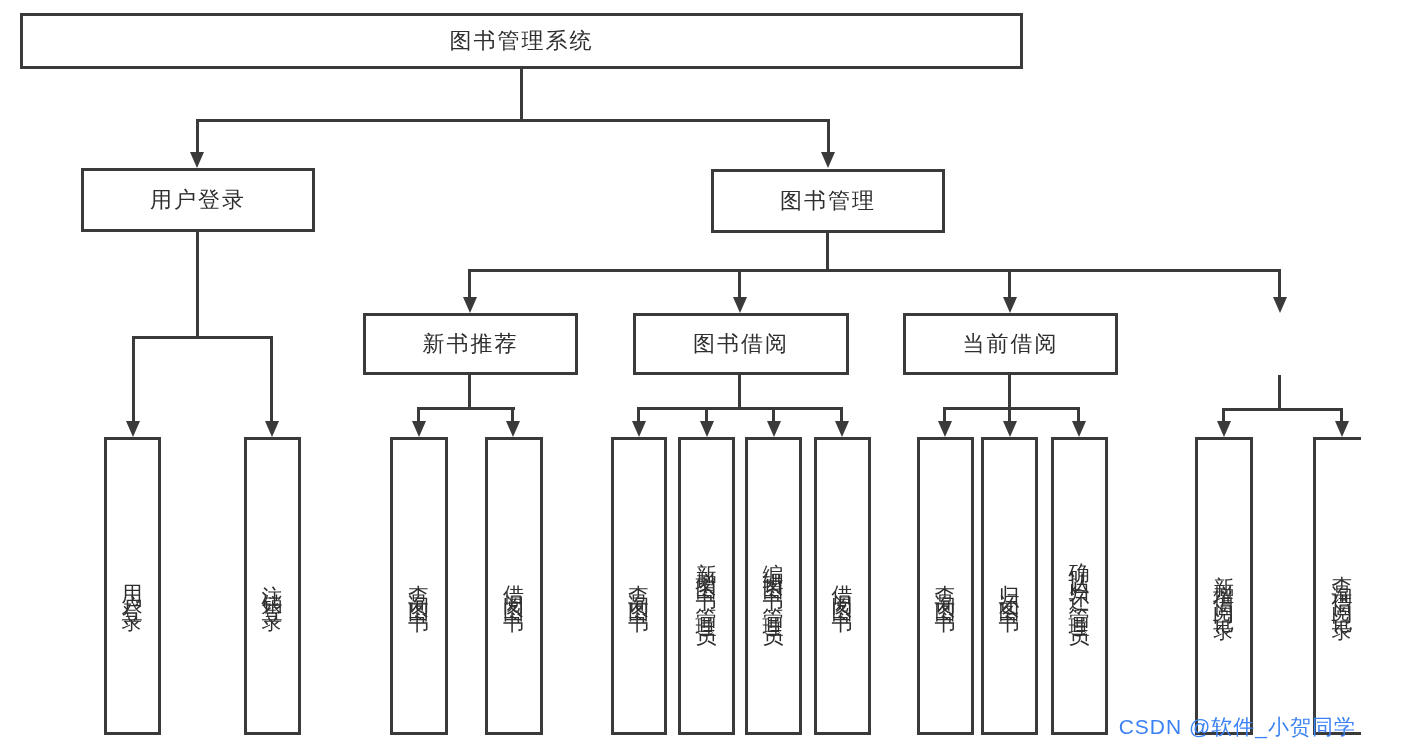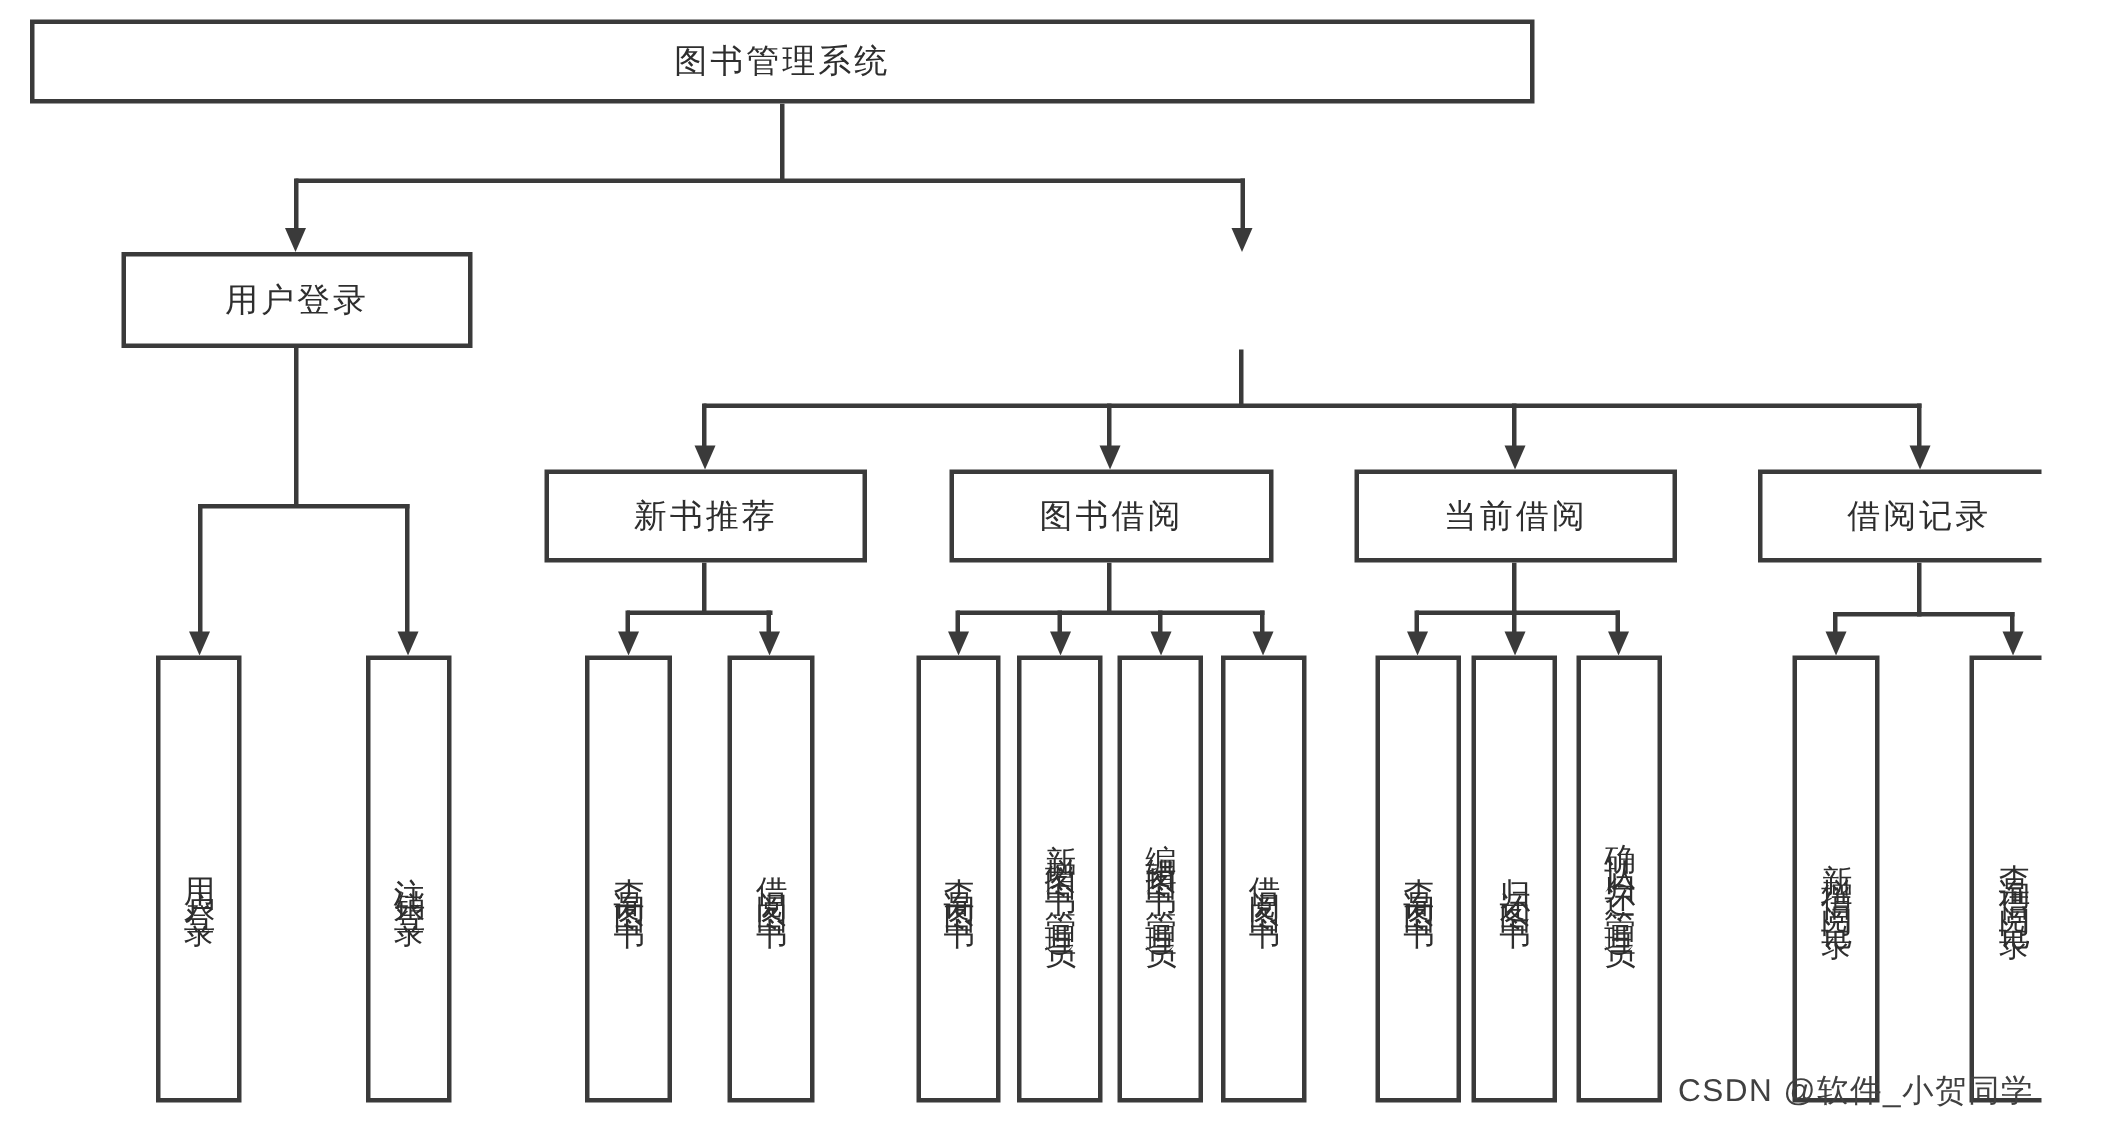--- a/index.html
+++ b/index.html
@@ -20,21 +20,21 @@
   }
   .vline{position:absolute;width:3px;background:#3a3a3a;}
   .hline{position:absolute;height:3px;background:#3a3a3a;}
   .ah{
     position:absolute;width:0;height:0;
     border-left:7px solid transparent;border-right:7px solid transparent;
     border-top:16px solid #3a3a3a;
   }
   .watermark{
     position:absolute;right:5px;bottom:6px;
-    font-size:21px;color:#404040;letter-spacing:1px;white-space:nowrap;
+    font-size:21px;color:#3b82f6;letter-spacing:1px;white-space:nowrap;
   }
 </style>
 </head>
 <body>
 
 <div class="canvas">
 
   <div class="vline" style="left:520px;top:69px;height:51px"></div>
   <div class="hline" style="left:197px;top:119px;width:633px"></div>
   <div class="vline" style="left:196px;top:119px;height:34px"></div>
@@ -94,32 +94,32 @@
   <div class="vline" style="left:1340px;top:408px;height:14px"></div>
   <div class="ah" style="left:1335px;top:421px"></div>
 
   <div class="box" style="left:20px;top:13px;width:1003px;height:56px">
     <span class="hlabel">图书管理系统</span>
   </div>
 
   <div class="box" style="left:81px;top:168px;width:234px;height:64px">
     <span class="hlabel">用户登录</span>
   </div>
+  <div class="box" style="left:711px;top:169px;width:234px;height:64px">
+    <span class="hlabel">图书管理</span>
+  </div>
 
   <div class="box" style="left:633px;top:313px;width:216px;height:62px">
     <span class="hlabel">图书借阅</span>
   </div>
   <div class="box" style="left:363px;top:313px;width:215px;height:62px">
     <span class="hlabel">新书推荐</span>
   </div>
   <div class="box" style="left:903px;top:313px;width:215px;height:62px">
     <span class="hlabel">当前借阅</span>
-  </div>
-  <div class="box" style="left:1172px;top:313px;width:215px;height:62px">
-    <span class="hlabel">借阅记录</span>
   </div>
 
   <div class="box leaf" style="left:104px;width:57px">
     <span class="vtext">用户登录</span>
   </div>
   <div class="box leaf" style="left:244px;width:57px">
     <span class="vtext">注销登录</span>
   </div>
 
   <div class="box leaf" style="left:390px;width:58px">

